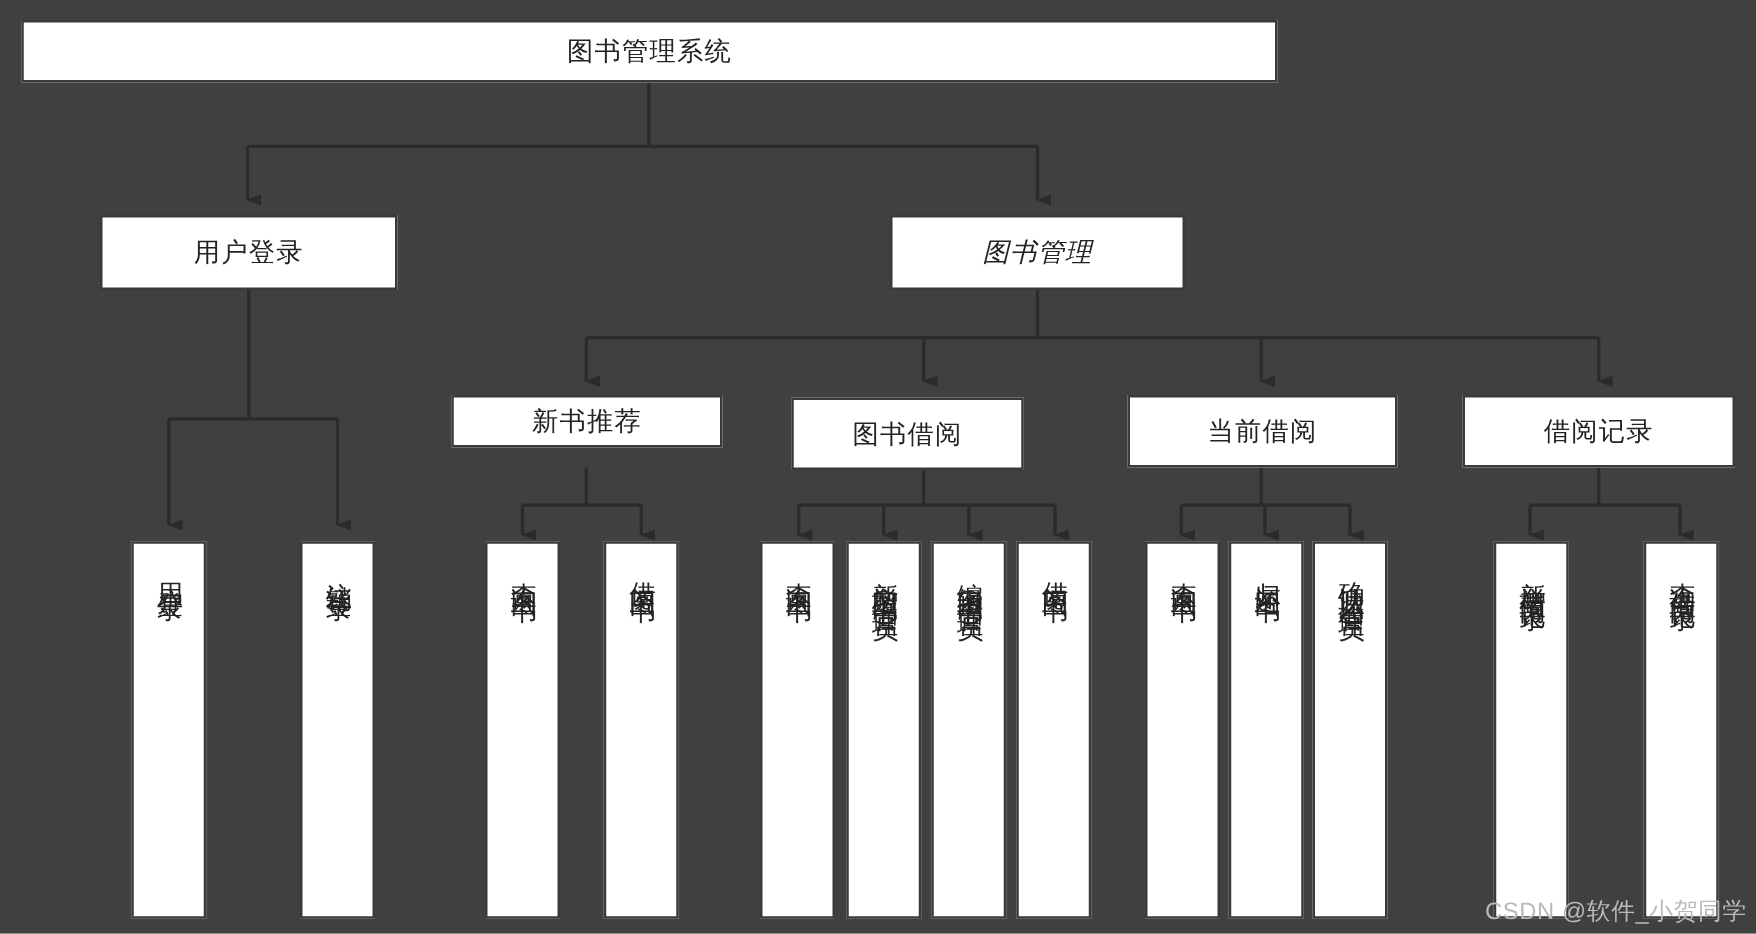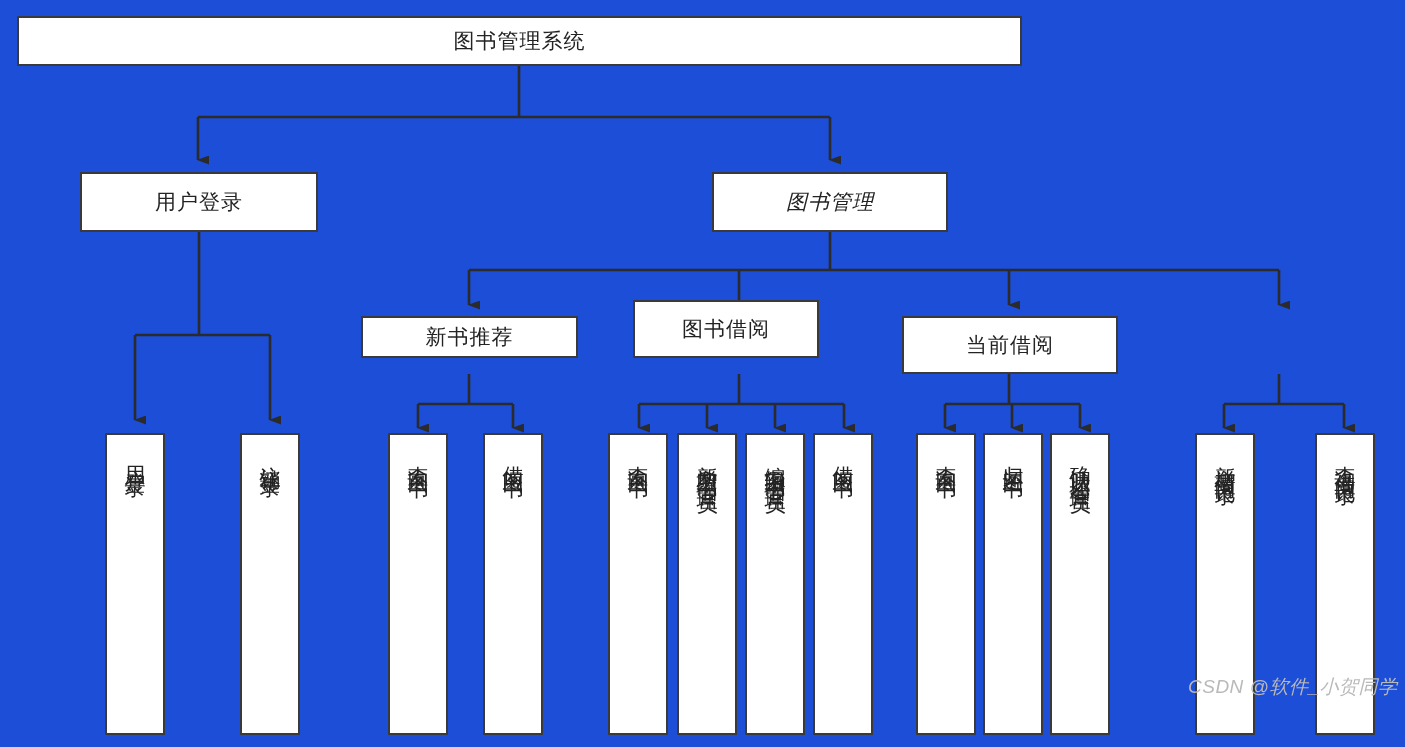--- a/index.html
+++ b/index.html
@@ -7,21 +7,21 @@
     padding: 0;
     background: #ffffff;
   }
   body {
     font-family: "Liberation Sans", "DejaVu Sans", sans-serif;
   }
   #canvas {
     position: relative;
     width: 1405px;
     height: 747px;
-    background: #1d4ed8;
+    background: #404040;
     overflow: hidden;
   }
   svg.wires {
     position: absolute;
     left: 0;
     top: 0;
     width: 1405px;
     height: 747px;
     pointer-events: none;
   }
@@ -125,28 +125,31 @@
   </div>
 
   <div class="node h-node" style="left:712px; top:172px; width:236px; height:60px;font-style:italic;">
     <span>图书管理</span>
   </div>
 
   <div class="node h-node" style="left:361px; top:316px; width:217px; height:42px;">
     <span>新书推荐</span>
   </div>
 
-  <div class="node h-node" style="left:633px; top:300px; width:186px; height:58px;">
+  <div class="node h-node" style="left:633px; top:318px; width:186px; height:58px;">
     <span>图书借阅</span>
   </div>
 
   <div class="node h-node" style="left:902px; top:316px; width:216px; height:58px;align-items:center;">
     <span>当前借阅</span>
   </div>
 
+  <div class="node h-node" style="left:1170px; top:316px; width:218px; height:58px;">
+    <span>借阅记录</span>
+  </div>
 
   <div class="node v-node" style="left:105px; top:433px; width:60px; height:302px;">
     <span class="vtext">用户登录</span>
   </div>
 
   <div class="node v-node" style="left:240px; top:433px; width:60px; height:302px;">
     <span class="vtext">注销登录</span>
   </div>
 
   <div class="node v-node" style="left:388px; top:433px; width:60px; height:302px;">
@@ -186,15 +189,15 @@
   </div>
 
   <div class="node v-node" style="left:1195px; top:433px; width:60px; height:302px;">
     <span class="vtext">新增借阅记录</span>
   </div>
 
   <div class="node v-node" style="left:1315px; top:433px; width:60px; height:302px;">
     <span class="vtext">查询借阅记录</span>
   </div>
 
-  <div class="watermark" style="left:1188px; top:674px;font-style:italic;">CSDN @软件_小贺同学</div>
+  <div class="watermark" style="left:1188px; top:716px;">CSDN @软件_小贺同学</div>
 
 </div>
 
 </body></html>

